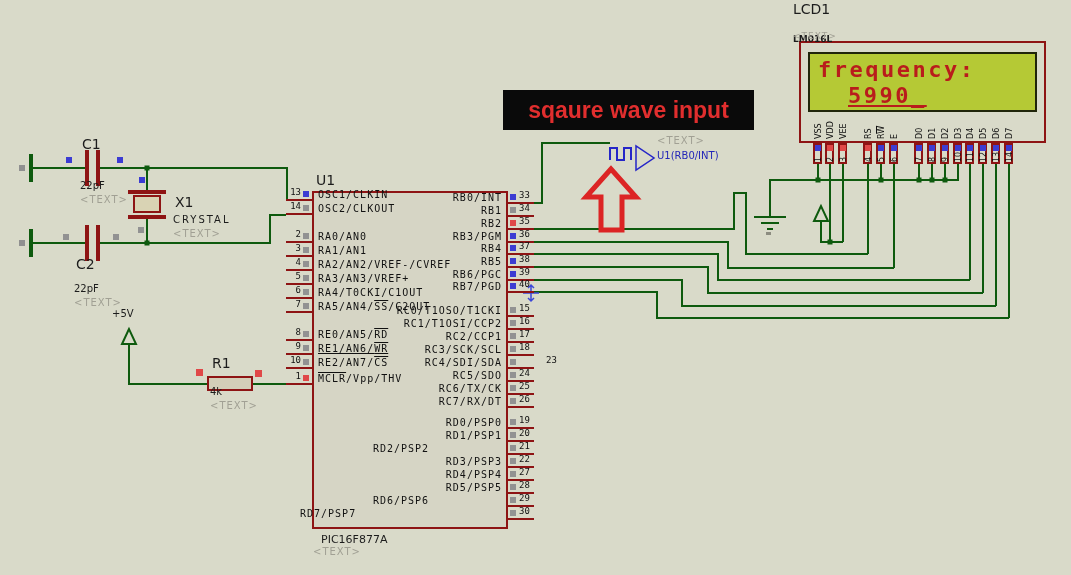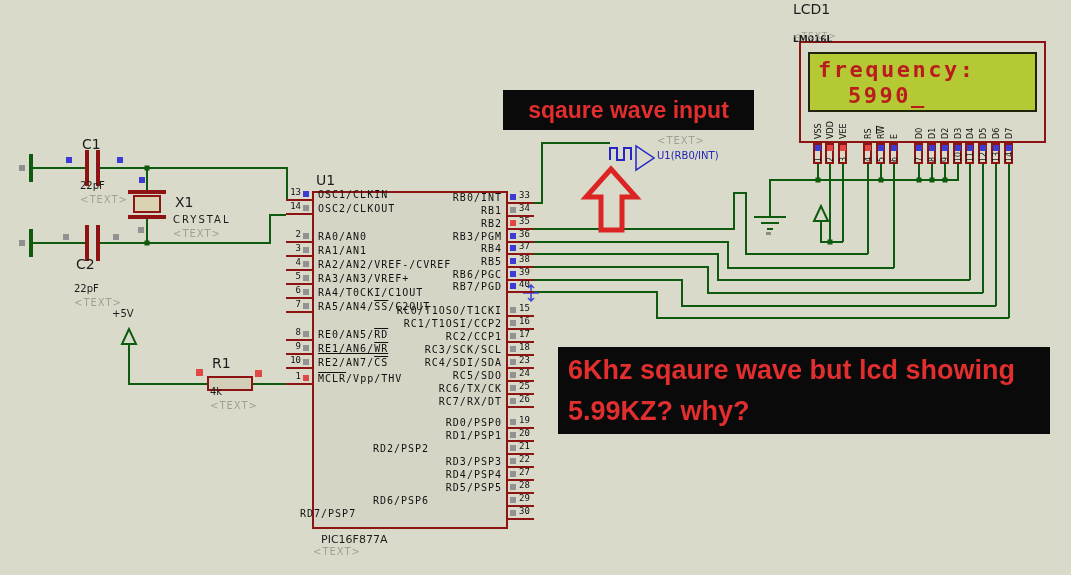--- a/index.html
+++ b/index.html
@@ -129,21 +129,21 @@
 
   <div class="abs ref" style="left:316px;top:172px;">U1</div>
   <div class="abs part" style="left:313px;top:533px;margin-left:8px;">PIC16F877A</div>
   <div class="abs ph" style="left:313px;top:546px;">&lt;TEXT&gt;</div>
 
   <div class="abs ref" style="left:793px;top:1px;">LCD1</div>
   <div class="abs small" style="left:793px;top:21px;margin-top:13px;">LM016L</div>
   <div class="abs ph" style="left:793px;top:31px;font-size:9px;">&lt;TEXT&gt;</div>
 
   <div class="abs lcd-line" style="left:818px;top:57px;">frequency:</div>
-  <div class="abs lcd-line" style="left:848px;top:83px;">5990_</div>
+  <div class="abs lcd-line" style="left:848px;top:83px;text-decoration:underline;">5990_</div>
 
   <div class="abs ref" style="left:82px;top:136px;">C1</div>
   <div class="abs val" style="left:80px;top:180px;">22pF</div>
   <div class="abs ph" style="left:80px;top:194px;">&lt;TEXT&gt;</div>
 
   <div class="abs ref" style="left:76px;top:256px;">C2</div>
   <div class="abs val" style="left:74px;top:283px;">22pF</div>
   <div class="abs ph" style="left:74px;top:297px;">&lt;TEXT&gt;</div>
 
   <div class="abs ref" style="left:175px;top:194px;">X1</div>
@@ -251,21 +251,21 @@
       <div class="abs stub" style="left:508px;top:341px;width:26px;"></div>
       <div class="abs sq" style="left:510px;top:333px;background:#929292;"></div>
       <div class="abs pnum" style="left:519px;top:329px;">17</div>
       <div class="abs plabel" style="left:300px;top:331px;width:202px;text-align:right;"><span>RC2/CCP1</span></div>
       <div class="abs stub" style="left:508px;top:354px;width:26px;"></div>
       <div class="abs sq" style="left:510px;top:346px;background:#929292;"></div>
       <div class="abs pnum" style="left:519px;top:342px;">18</div>
       <div class="abs plabel" style="left:300px;top:344px;width:202px;text-align:right;"><span>RC3/SCK/SCL</span></div>
       <div class="abs stub" style="left:508px;top:367px;width:26px;"></div>
       <div class="abs sq" style="left:510px;top:359px;background:#929292;"></div>
-      <div class="abs pnum" style="left:519px;top:355px;">23</div>
+      <div class="abs pnum" style="left:546px;top:355px;">23</div>
       <div class="abs plabel" style="left:300px;top:357px;width:202px;text-align:right;"><span>RC4/SDI/SDA</span></div>
       <div class="abs stub" style="left:508px;top:380px;width:26px;"></div>
       <div class="abs sq" style="left:510px;top:372px;background:#929292;"></div>
       <div class="abs pnum" style="left:519px;top:368px;">24</div>
       <div class="abs plabel" style="left:300px;top:370px;width:202px;text-align:right;"><span>RC5/SDO</span></div>
       <div class="abs stub" style="left:508px;top:393px;width:26px;"></div>
       <div class="abs sq" style="left:510px;top:385px;background:#929292;"></div>
       <div class="abs pnum" style="left:519px;top:381px;">25</div>
       <div class="abs plabel" style="left:300px;top:383px;width:202px;text-align:right;"><span>RC6/TX/CK</span></div>
       <div class="abs stub" style="left:508px;top:406px;width:26px;"></div>
@@ -356,17 +356,13 @@
       <div class="abs sq" style="left:993px;top:145px;background:#3c3cd2;"></div>
       <div class="abs lcdpnum rot" style="left:992px;top:162px;">13</div>
       <div class="abs lcdplbl rot" style="left:992px;top:139px;"><span>D6</span></div>
       <div class="abs lcdpinbox" style="left:1004px;top:143px;"></div>
       <div class="abs sq" style="left:1006px;top:145px;background:#3c3cd2;"></div>
       <div class="abs lcdpnum rot" style="left:1005px;top:162px;">14</div>
       <div class="abs lcdplbl rot" style="left:1005px;top:139px;"><span>D7</span></div>
     </div>
 
   <div class="abs banner b2">sqaure wave input</div>
-  <div class="abs banner b3">
-    <div>6Khz sqaure wave but lcd showing</div>
-    <div>5.99KZ? why?</div>
-  </div>
 </div>
 
 </body></html>

